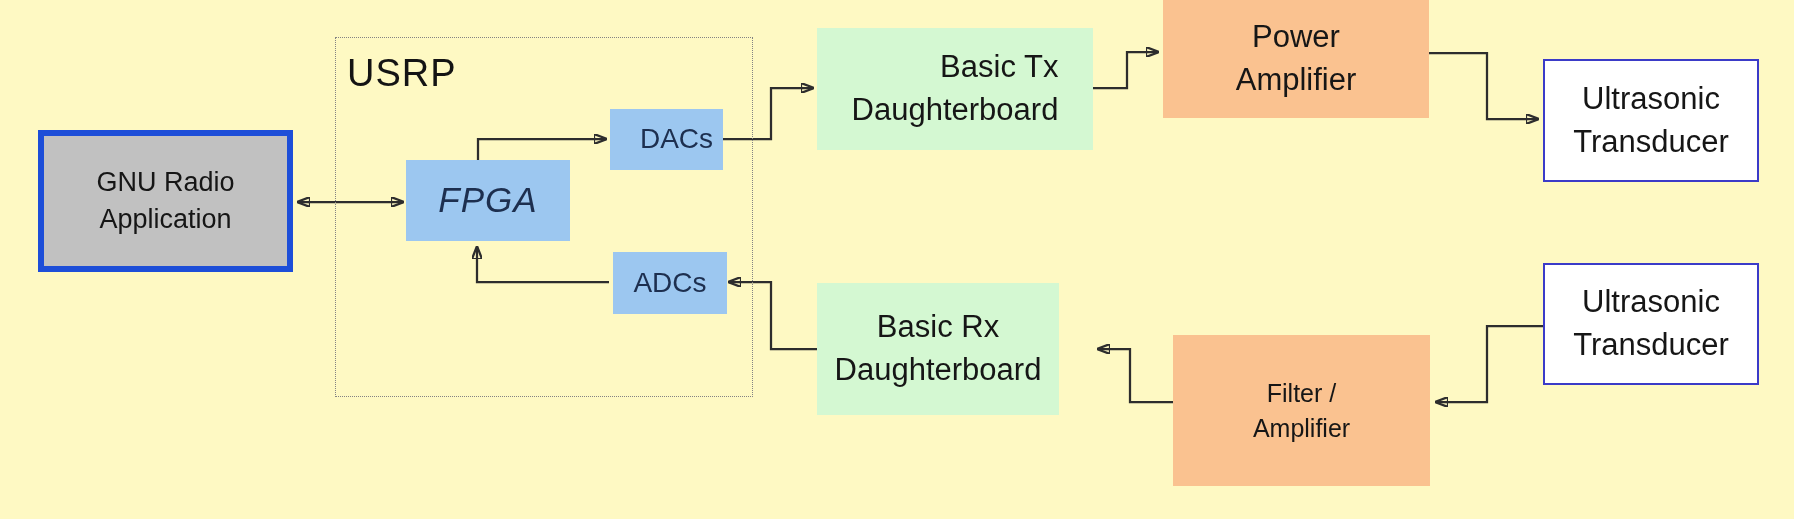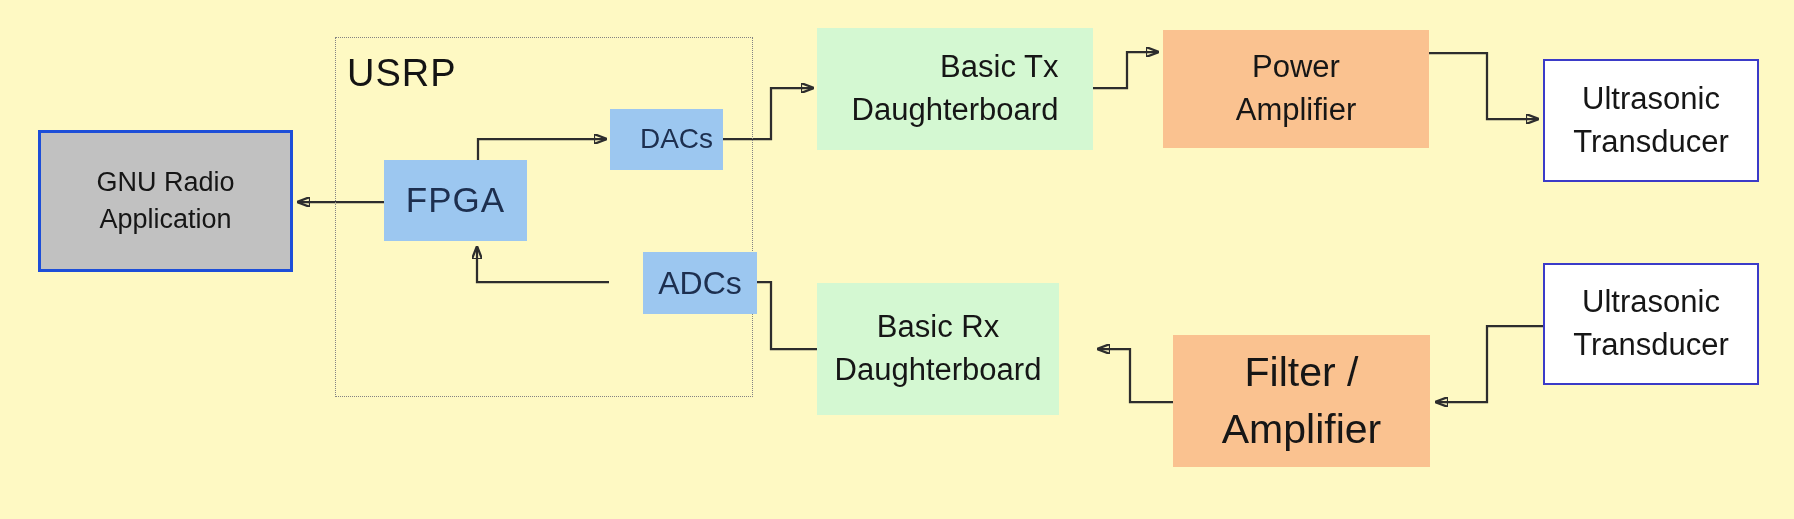--- a/index.html
+++ b/index.html
@@ -23,31 +23,31 @@
   .n-usrp{
     left:335px;top:37px;width:418px;height:360px;
     border:1.5px dotted #838383;background:transparent;
   }
   .usrp-label{
     position:absolute;left:347px;top:52px;
     font-size:38px;color:#141414;letter-spacing:1px;
   }
   
   .n-gnu{left:38px;top:130px;width:255px;height:142px;background:var(--gray_fill);
-         border:3px solid #1d4ed8;font-size:27px;padding-bottom:0;}
-  .n-fpga{left:384px;top:160px;width:143px;height:81px;background:var(--blue_fill);
-          font-size:35px;color:var(--blue_text);letter-spacing:1px;}
+         border:6px solid #1d4ed8;font-size:27px;padding-bottom:0;}
+  .n-fpga{left:406px;top:160px;width:164px;height:81px;background:var(--blue_fill);
+          font-size:35px;color:var(--blue_text);letter-spacing:1px;font-style:italic;}
   .n-dacs{left:610px;top:109px;width:113px;height:61px;background:var(--blue_fill);
           font-size:28px;color:var(--blue_text);padding-left:20px;}
-  .n-adcs{left:643px;top:252px;width:114px;height:62px;background:var(--blue_fill);
-          font-size:32px;color:var(--blue_text);}
+  .n-adcs{left:613px;top:252px;width:114px;height:62px;background:var(--blue_fill);
+          font-size:28px;color:var(--blue_text);}
   .n-btx{left:817px;top:28px;width:276px;height:122px;background:var(--green_fill);font-size:31px;text-align:right;}
   .n-brx{left:817px;top:283px;width:242px;height:132px;background:var(--green_fill);font-size:31px;}
-  .n-pa{left:1163px;top:0px;width:266px;height:118px;background:var(--orange_fill);font-size:31px;margin-top:30px;}
-  .n-fa{left:1173px;top:335px;width:257px;height:132px;background:var(--orange_fill);font-size:41px;}
+  .n-pa{left:1163px;top:0px;width:266px;height:118px;background:var(--orange_fill);font-size:31px;}
+  .n-fa{left:1173px;top:335px;width:257px;height:151px;background:var(--orange_fill);font-size:25px;}
   .n-ut1{left:1543px;top:59px;width:216px;height:123px;background:#ffffff;
          border:2px solid var(--transducer_border);font-size:31px;}
   .n-ut2{left:1543px;top:263px;width:216px;height:122px;background:#ffffff;
          border:2px solid var(--transducer_border);font-size:31px;}
 </style>
 </head>
 <body>
 
 <div id="canvas">
 

